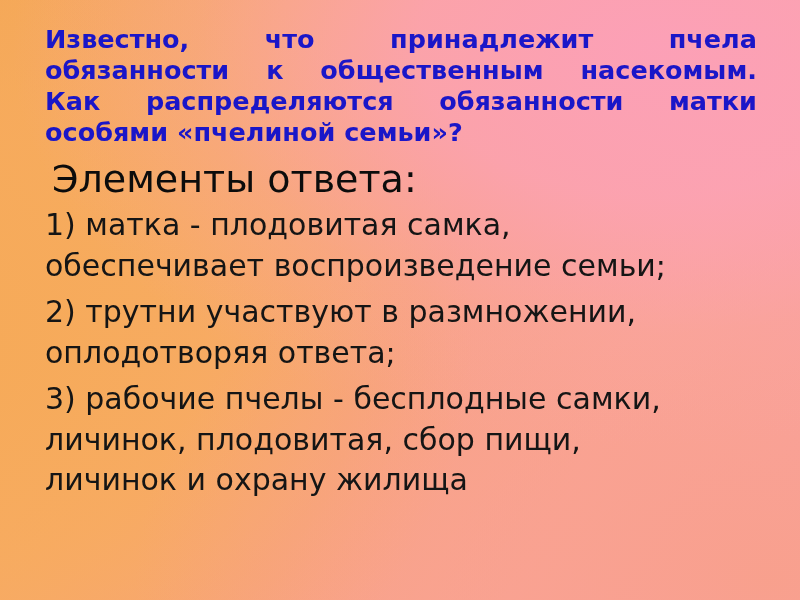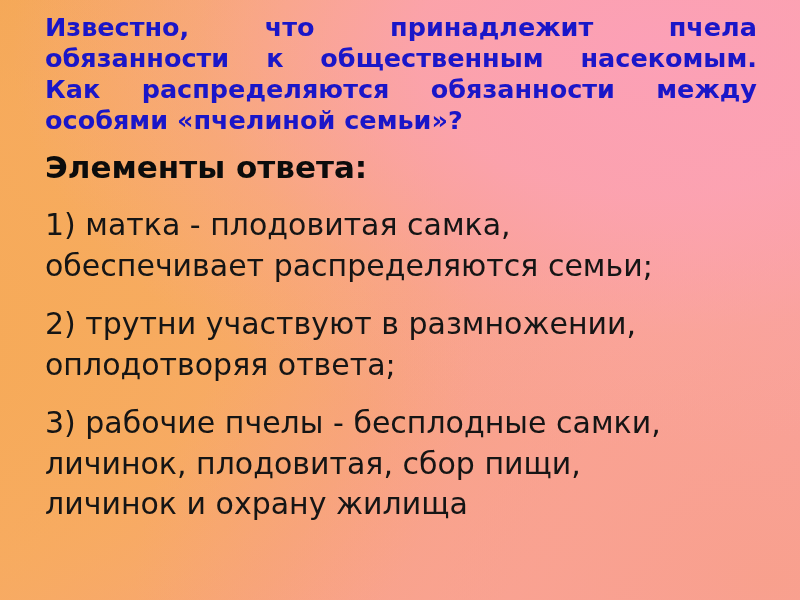--- a/index.html
+++ b/index.html
@@ -28,57 +28,58 @@
   }
 
   .stack {
     position: absolute;
     left: 45px;
     top: 0;
     width: 712px;
   }
 
   .question-block {
-    padding-top: 12px;
+    padding-top: 24px;
   }
 
   .q-line {
     color: #1a16c8;
     font-weight: bold;
     font-size: 25.5px;
     line-height: 31px;
     letter-spacing: 0px;
     white-space: nowrap;
     display: flex;
     justify-content: space-between;
   }
   .q-line.last {
     display: block;
     white-space: nowrap;
   }
   .q-line > span { display: inline-block; }
 
   .answer-heading {
     color: #0c0c0c;
-    font-weight: bold;
-    font-size: 31px;
+    font-weight: normal;
+    font-size: 38px;
     line-height: 40px;
     margin-top: 11px;
     white-space: nowrap;
+    margin-left: 7px;
   }
 
   .body-line {
     color: #151515;
     font-weight: normal;
     font-size: 30px;
     line-height: 40.5px;
     white-space: nowrap;
   }
   .body-line.para-start {
-    margin-top: 18px;
+    margin-top: 6px;
   }
 </style>
 </head>
 <body>
 
 <div id="slide">
   <div class="stack">
 
     <div class="question-block">
       <div class="q-line">
@@ -90,30 +91,30 @@
       <div class="q-line">
         <span>обязанности</span>
         <span>к</span>
         <span>общественным</span>
         <span>насекомым.</span>
       </div>
       <div class="q-line">
         <span>Как</span>
         <span>распределяются</span>
         <span>обязанности</span>
-        <span>между</span>
+        <span>матки</span>
       </div>
       <div class="q-line last">особями «пчелиной семьи»?</div>
     </div>
 
     <div class="answer-heading">Элементы ответа:</div>
 
     <div>
       <div class="body-line para-start">1) матка - плодовитая самка,</div>
-      <div class="body-line">обеспечивает распределяются семьи;</div>
+      <div class="body-line">обеспечивает воспроизведение семьи;</div>
     </div>
 
     <div>
       <div class="body-line para-start">2) трутни участвуют в размножении,</div>
       <div class="body-line">оплодотворяя ответа;</div>
     </div>
 
     <div>
       <div class="body-line para-start">3) рабочие пчелы - бесплодные самки,</div>
       <div class="body-line">личинок, плодовитая, сбор пищи,</div>

